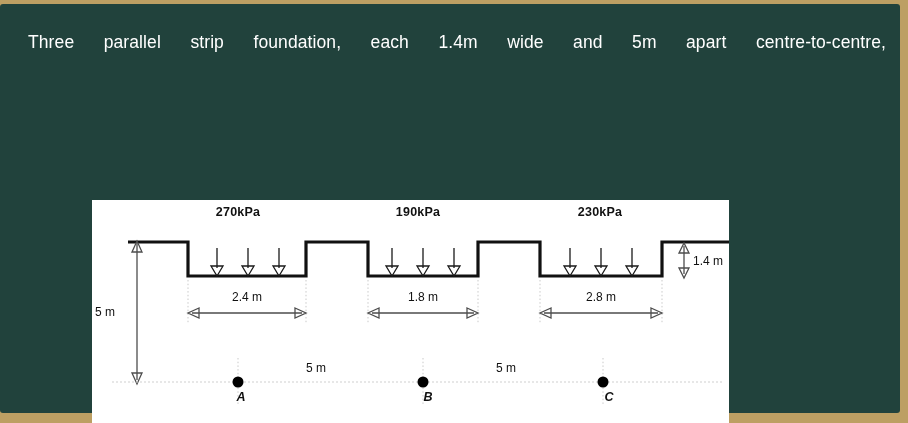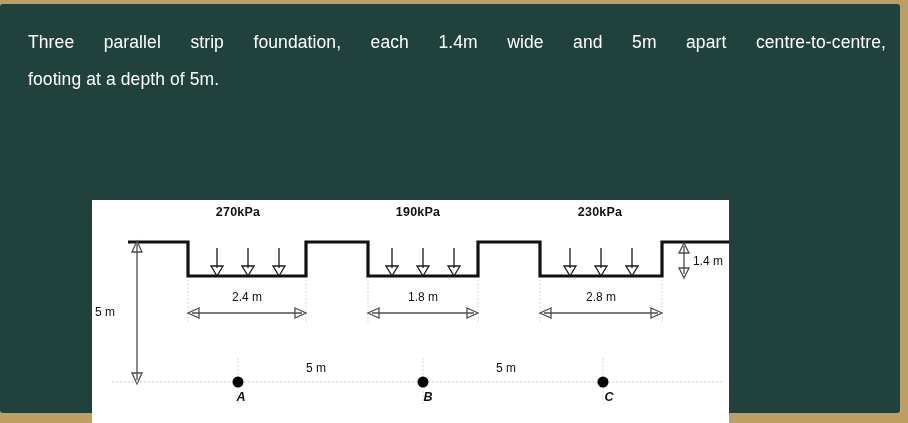--- a/index.html
+++ b/index.html
@@ -120,21 +120,20 @@
   .pt-dot { fill: #000000; }
 </style>
 </head>
 <body>
 
 <div id="slide">
   <div id="slide-inner">
 
     <div id="question">
       <span class="line">Three parallel strip foundation, each 1.4m wide and 5m apart centre-to-centre,</span>
-      <span class="line last">footing at a depth of 5m.</span>
     </div>
 
     <div id="figure">
       <svg width="637" height="207" viewBox="0 0 637 207" xmlns="http://www.w3.org/2000/svg">
 
         <text class="fig-text press-label" x="146" y="16">270kPa</text>
         <text class="fig-text press-label" x="326" y="16">190kPa</text>
         <text class="fig-text press-label" x="508" y="16">230kPa</text>
 
         <path class="profile" d="M 36,42

